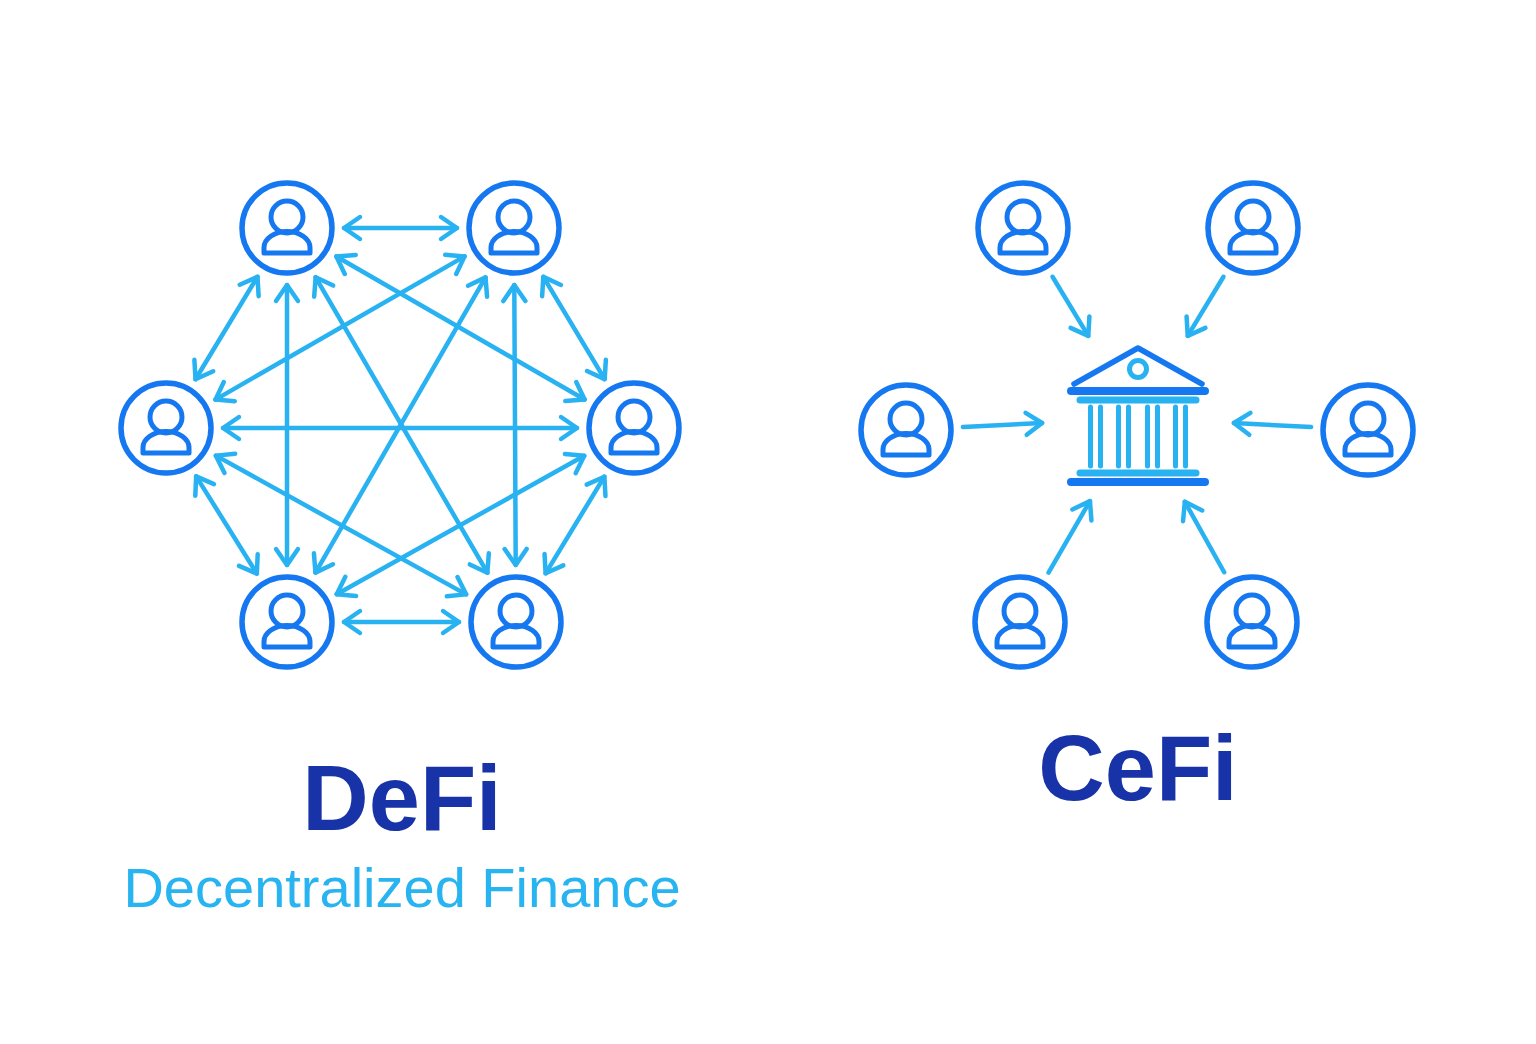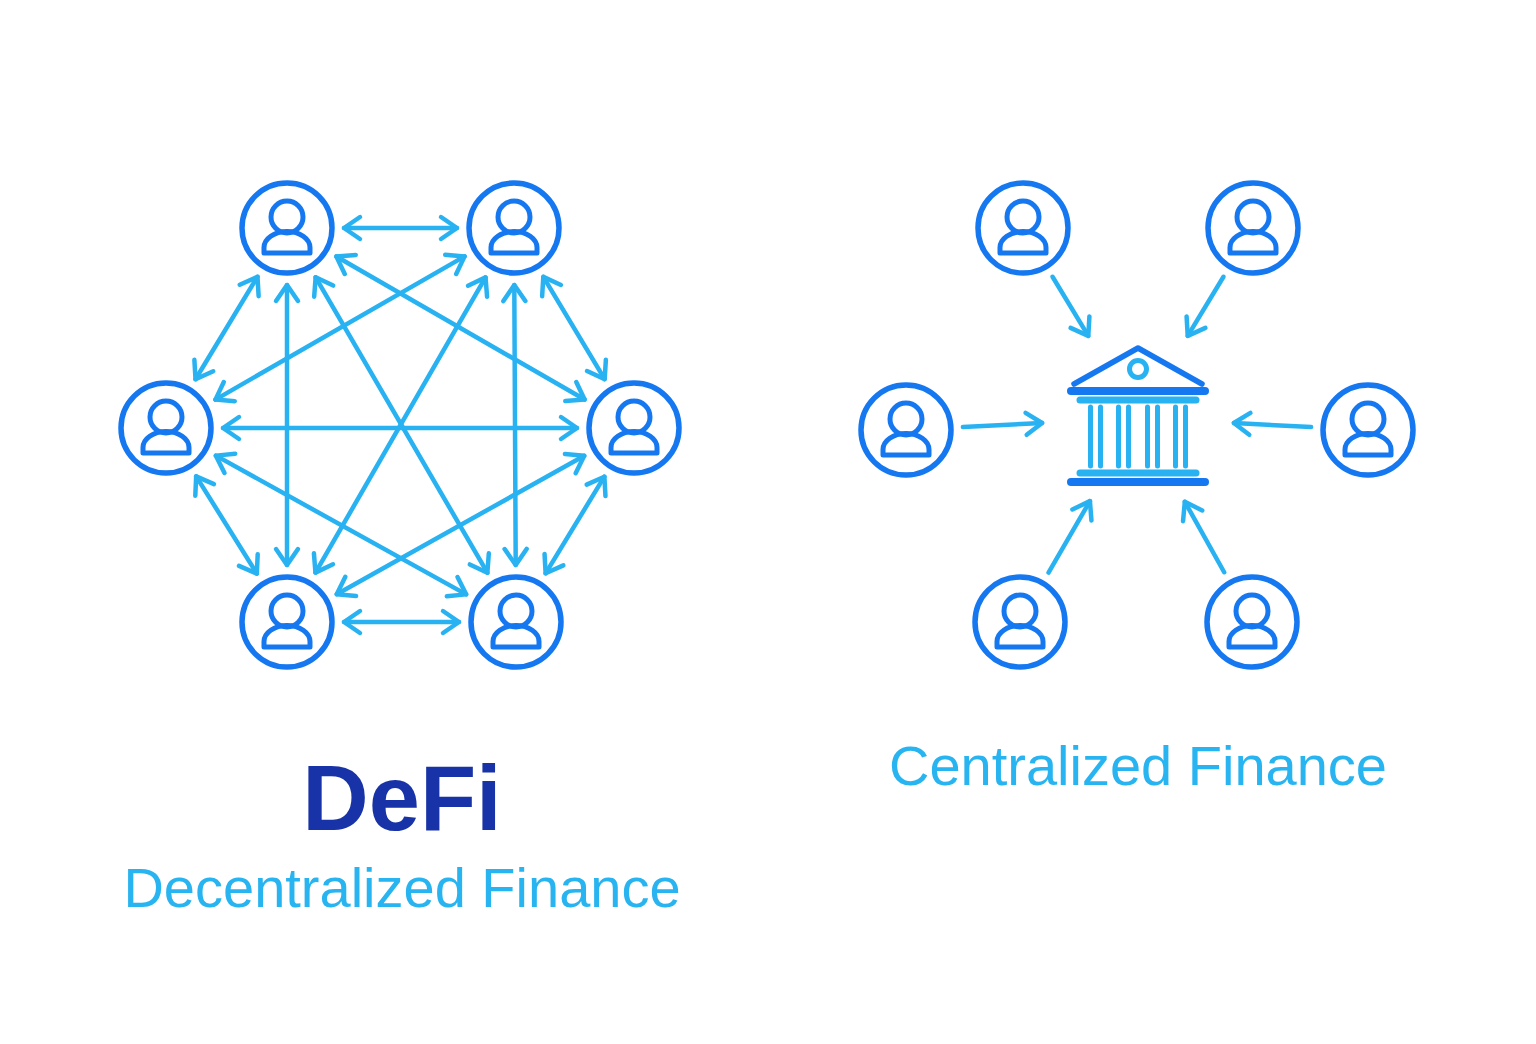--- a/index.html
+++ b/index.html
@@ -213,15 +213,15 @@
         </g>
       </g>
     </svg>
 
   <div class="label-block defi-labels">
     <div class="panel-title" style="color: rgb(24, 51, 168);">DeFi</div>
     <div class="panel-subtitle" style="color: rgb(39, 180, 240);">Decentralized Finance</div>
   </div>
 
   <div class="label-block cefi-labels">
-    <div class="panel-subtitle" style="color: rgb(39, 180, 240);">Centralized Finance</div>
+    <div class="panel-title" style="color: rgb(24, 51, 168);">CeFi</div>
   </div>
 </div>
 
 </body></html>

